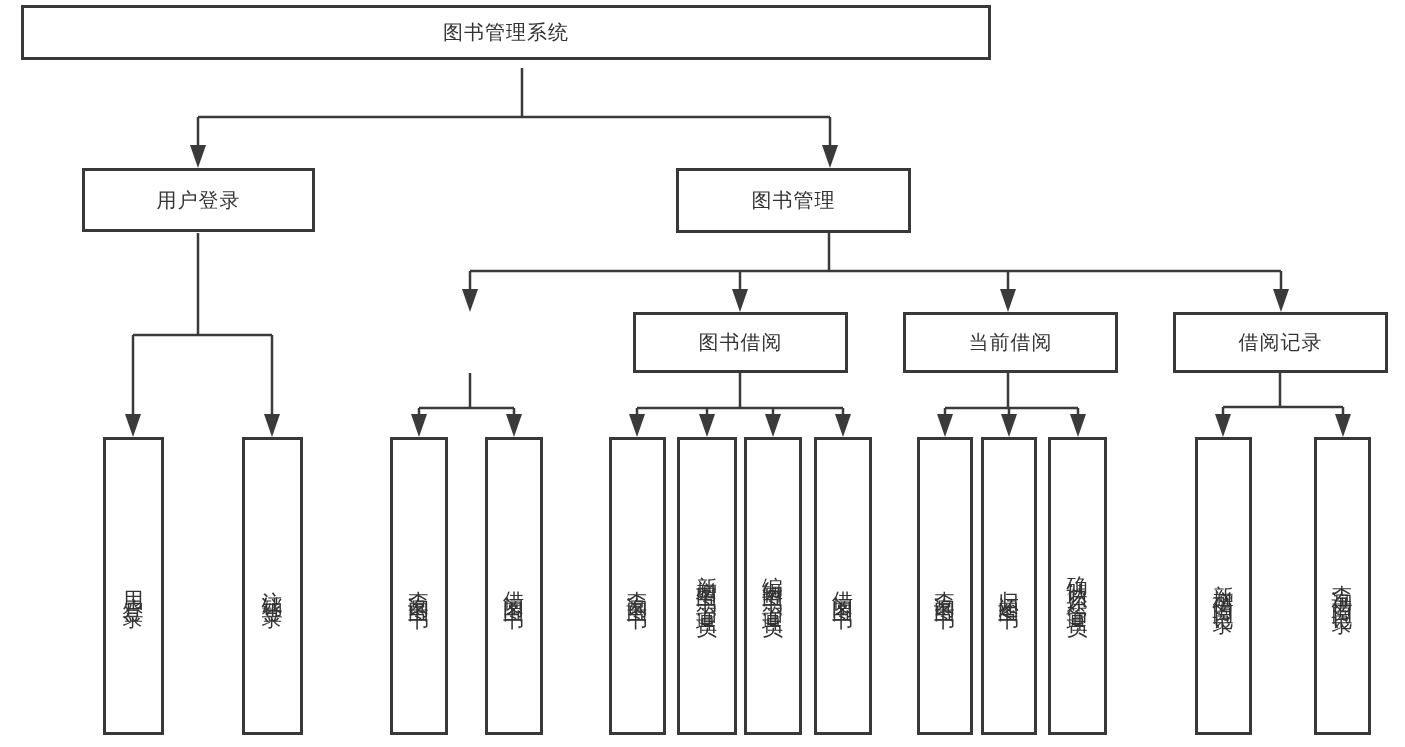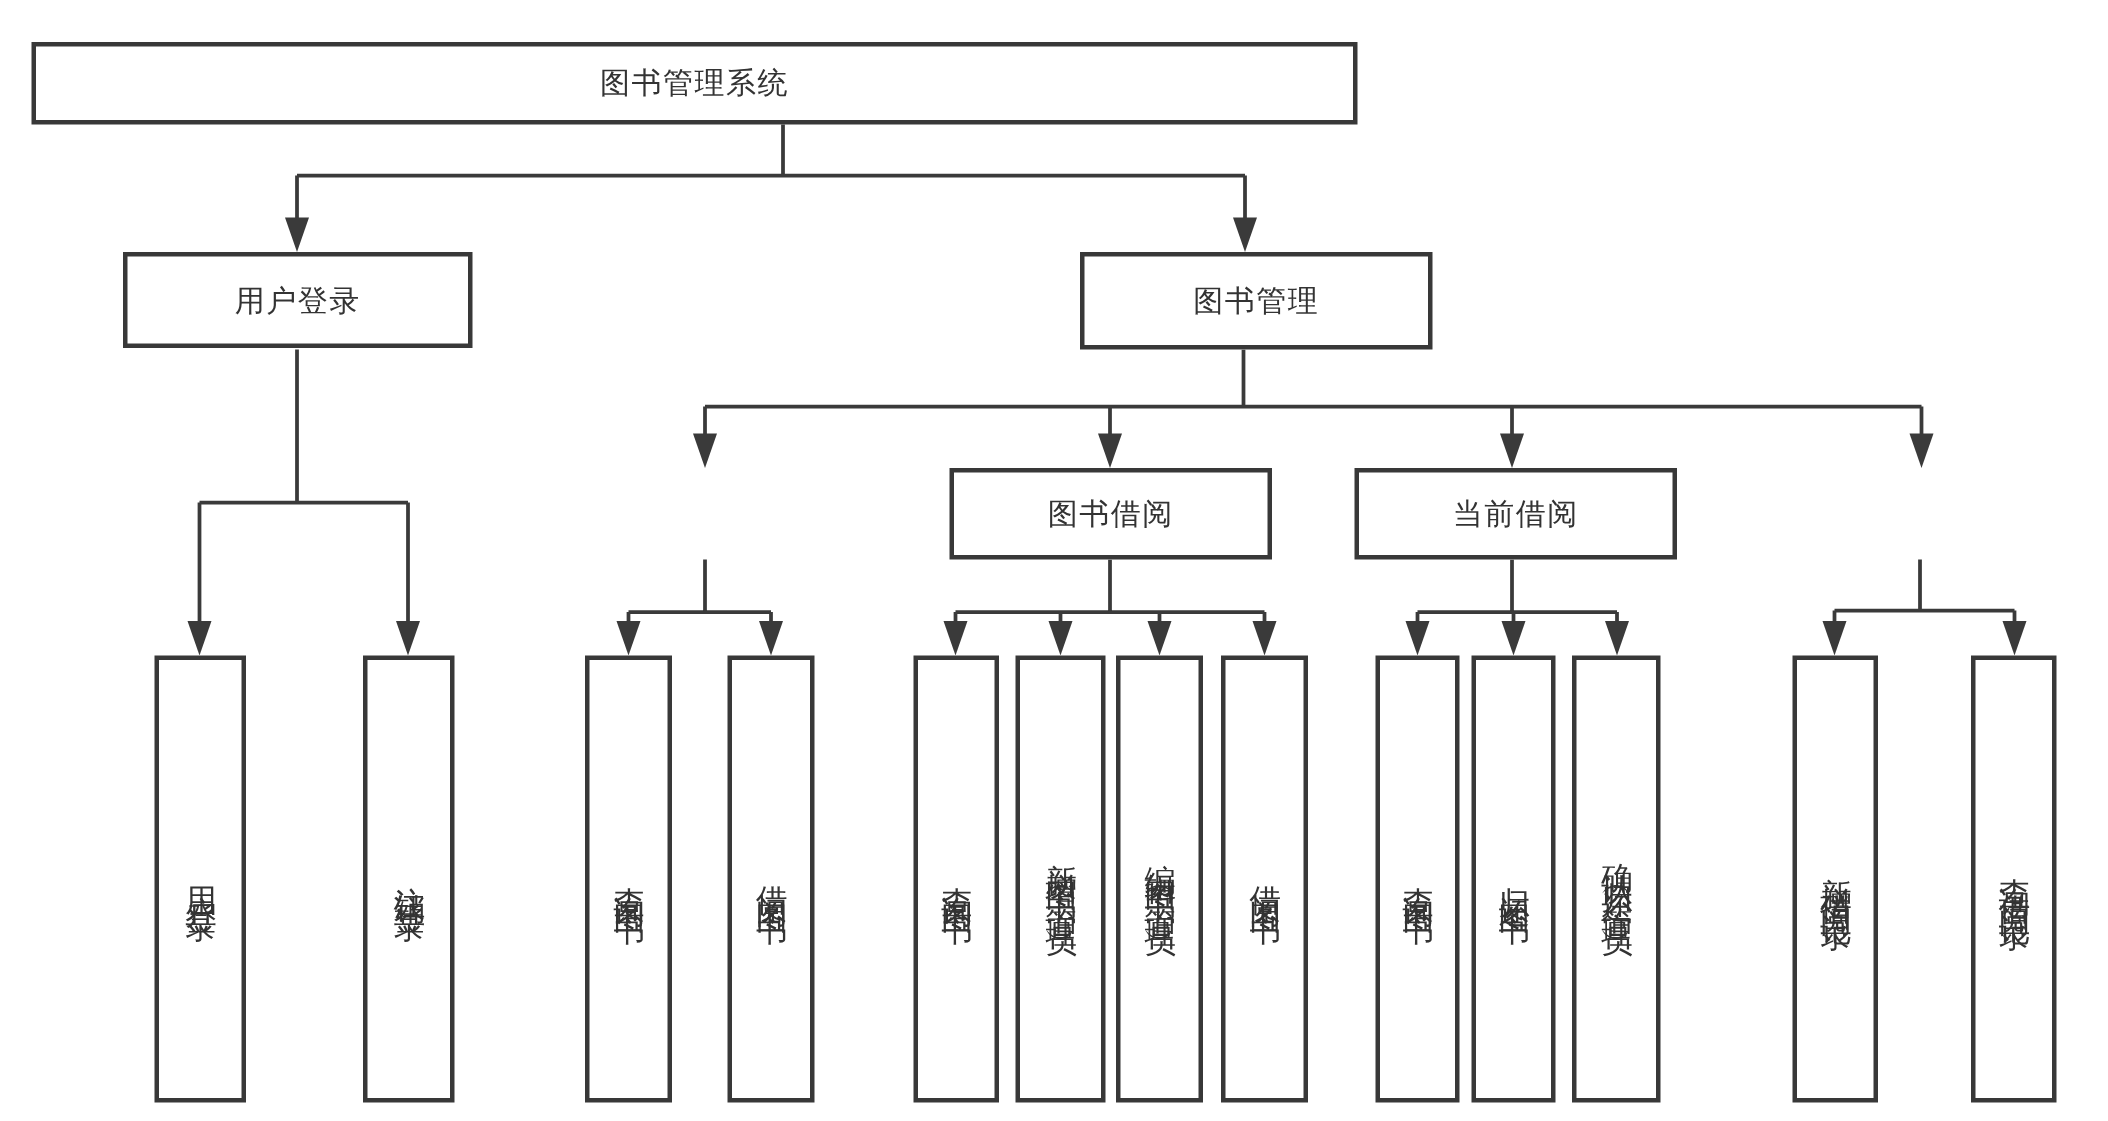--- a/index.html
+++ b/index.html
@@ -16,23 +16,23 @@
     box-sizing:border-box;
     background:#ffffff;
     border:3px solid #383838;
     display:flex;
     align-items:center;
     justify-content:center;
     color:#333333;
     z-index:2;
   }
   .hlabel{font-size:20px;letter-spacing:1px;white-space:nowrap;}
-  .root{left:21px;top:28px;width:884px;height:55px;}
+  .root{left:21px;top:5px;width:970px;height:55px;}
   .lvl2-left{left:82px;top:168px;width:233px;height:64px;}
-  .lvl2-right{left:720px;top:168px;width:235px;height:65px;}
+  .lvl2-right{left:676px;top:168px;width:235px;height:65px;}
   .lvl3{top:312px;height:61px;width:215px;}
   .leaf{top:437px;height:298px;}
   .vtext{
     writing-mode:vertical-rl;
     letter-spacing:6px;
     font-size:21px;
     line-height:1;
     white-space:nowrap;
   }
   .watermark{
@@ -92,20 +92,23 @@
   <div class="box lvl2-right">
     <span class="hlabel">图书管理</span>
   </div>
 
   <div class="box lvl3" style="left:633px;">
     <span class="hlabel">图书借阅</span>
   </div>
   <div class="box lvl3" style="left:903px;">
     <span class="hlabel">当前借阅</span>
   </div>
+  <div class="box lvl3" style="left:1173px;">
+    <span class="hlabel">借阅记录</span>
+  </div>
 
   <div class="box leaf" style="left:103px;width:61px;">
     <span class="vtext">用户登录</span>
   </div>
   <div class="box leaf" style="left:242px;width:61px;">
     <span class="vtext">注销登录</span>
   </div>
 
   <div class="box leaf" style="left:390px;width:58px;">
     <span class="vtext">查询图书</span>

